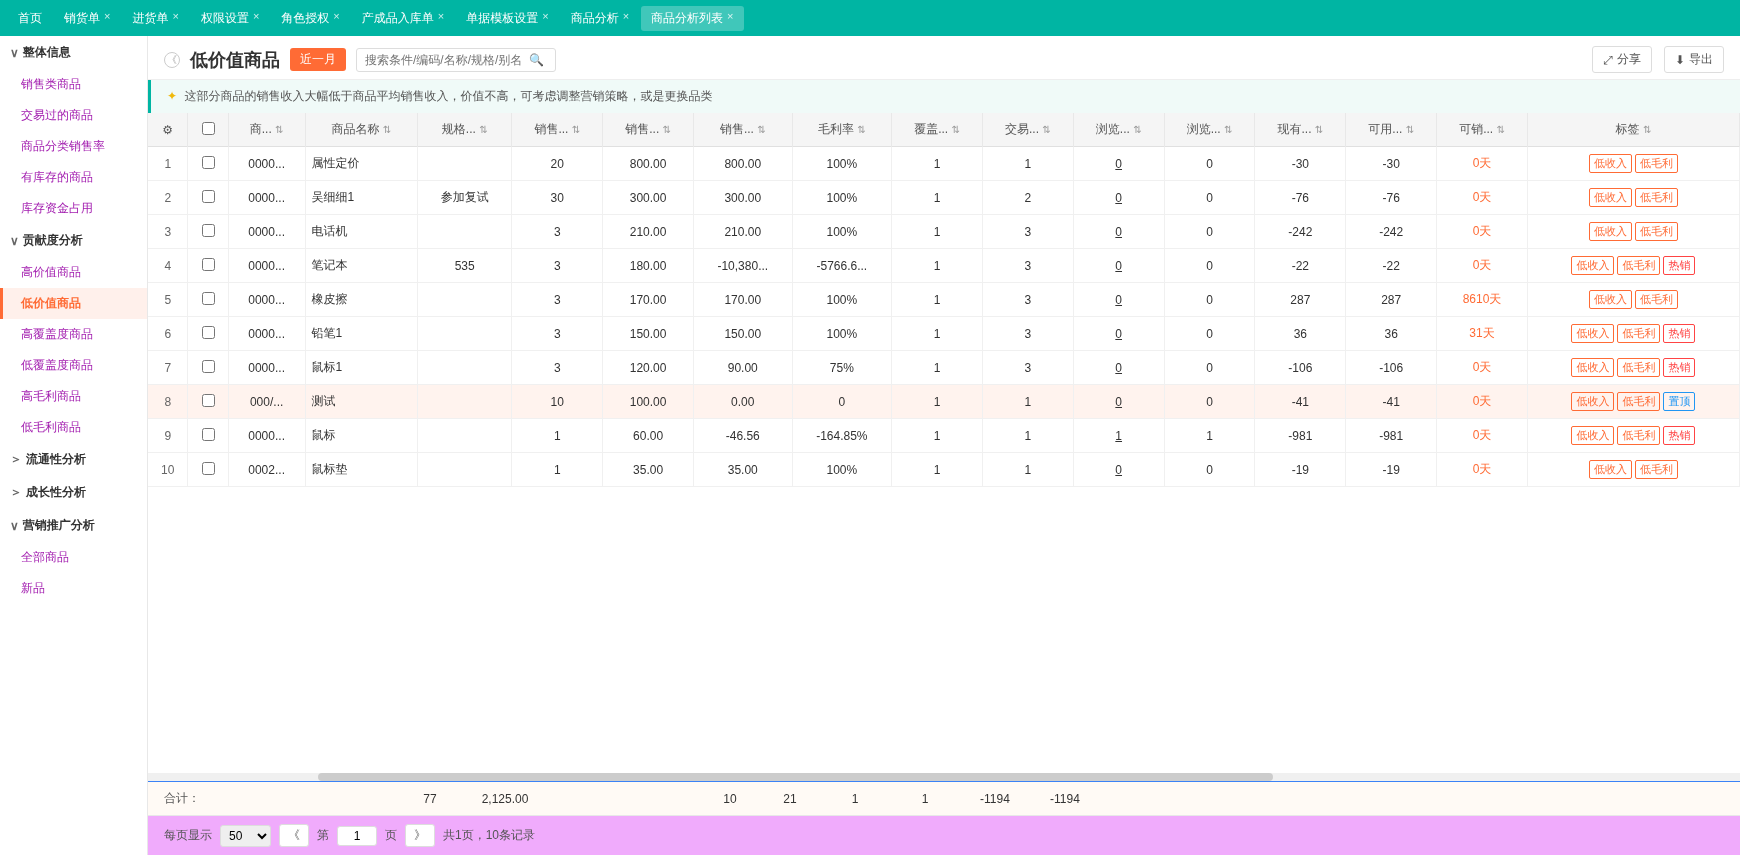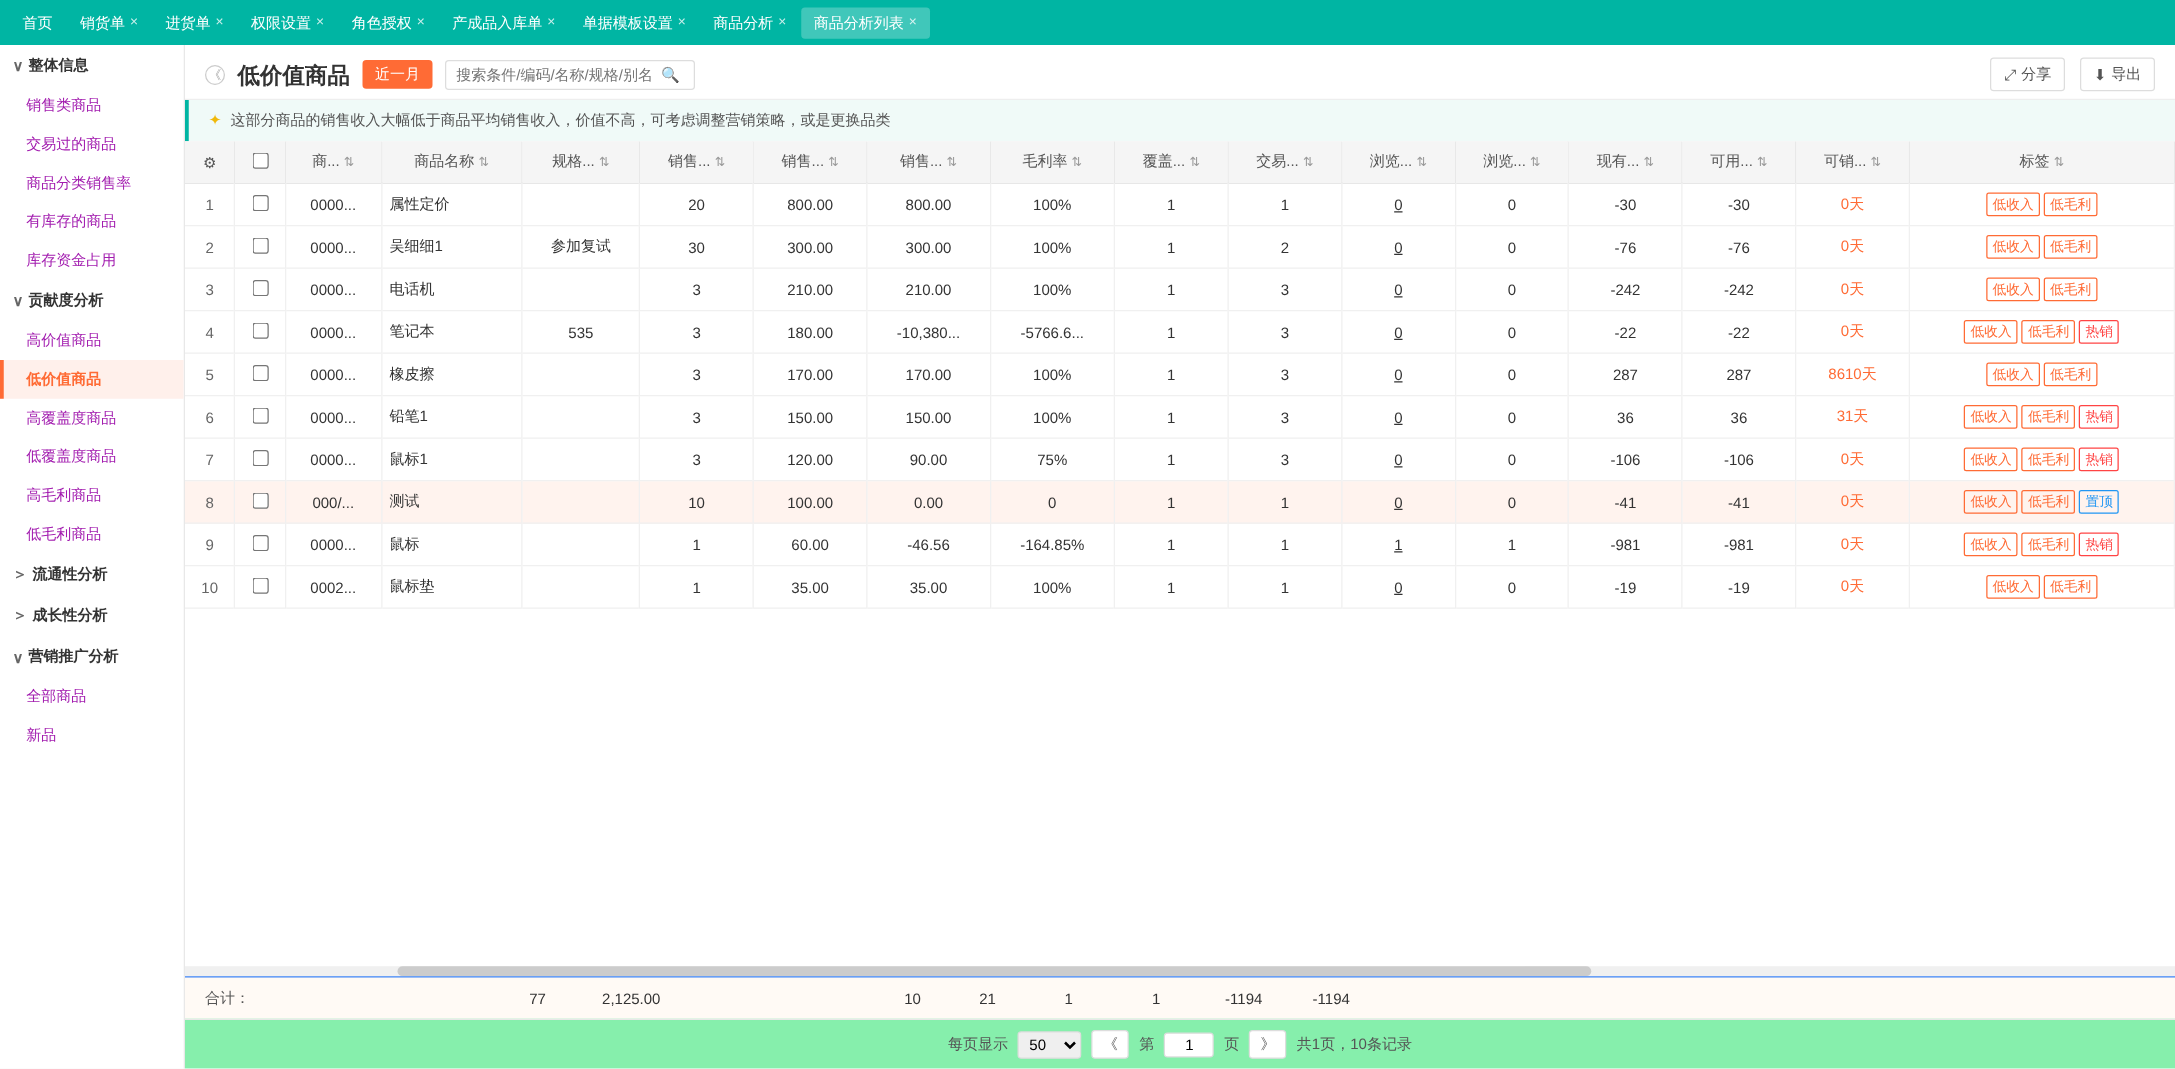--- a/index.html
+++ b/index.html
@@ -15,21 +15,20 @@
       gap: 2px;
     }
     .top-nav .nav-item {
       color: #fff;
       padding: 4px 10px;
       cursor: pointer;
       border-radius: 3px;
       white-space: nowrap;
       font-size: 13px;
       display: flex;
-      align-items: center;
       gap: 4px;
     }
     .top-nav .nav-item.active { background: rgba(255,255,255,0.25); }
     .top-nav .nav-item .close-btn { font-size: 11px; opacity: 0.8; }
 
     
     .main-layout {
       display: flex;
       height: calc(855px - 36px);
     }
@@ -213,25 +212,25 @@
       min-width: 80px;
       text-align: center;
       color: #333;
     }
 
     
     .pagination {
       border-top: 1px solid #e8e8e8;
       display: flex;
       align-items: center;
-      justify-content: center;
+      justify-content: flex-start;
       padding: 8px 16px;
       gap: 8px;
       flex-shrink: 0;
-      background: #86efac;
+      background: #f0abfc;
     }
     .pagination-label { color: #555; }
     .page-size-select {
       border: 1px solid #ddd;
       border-radius: 3px;
       padding: 2px 4px;
       font-size: 12px;
     }
     .page-btn {
       border: 1px solid #ddd;

